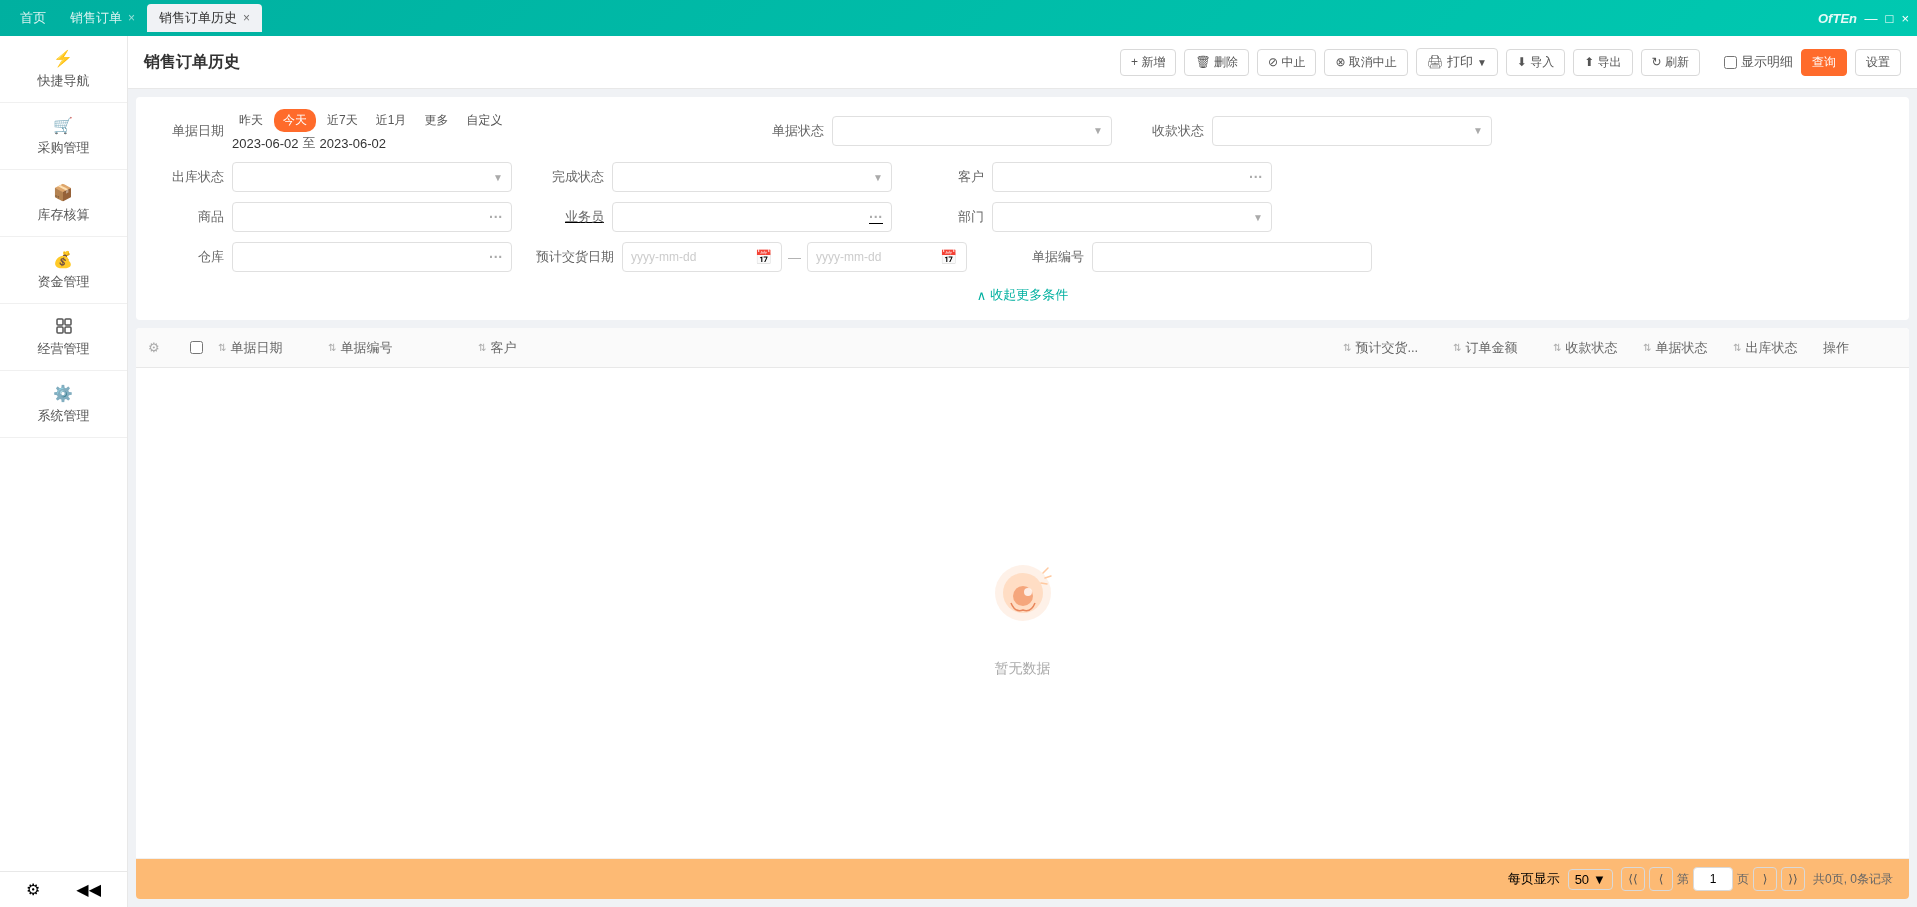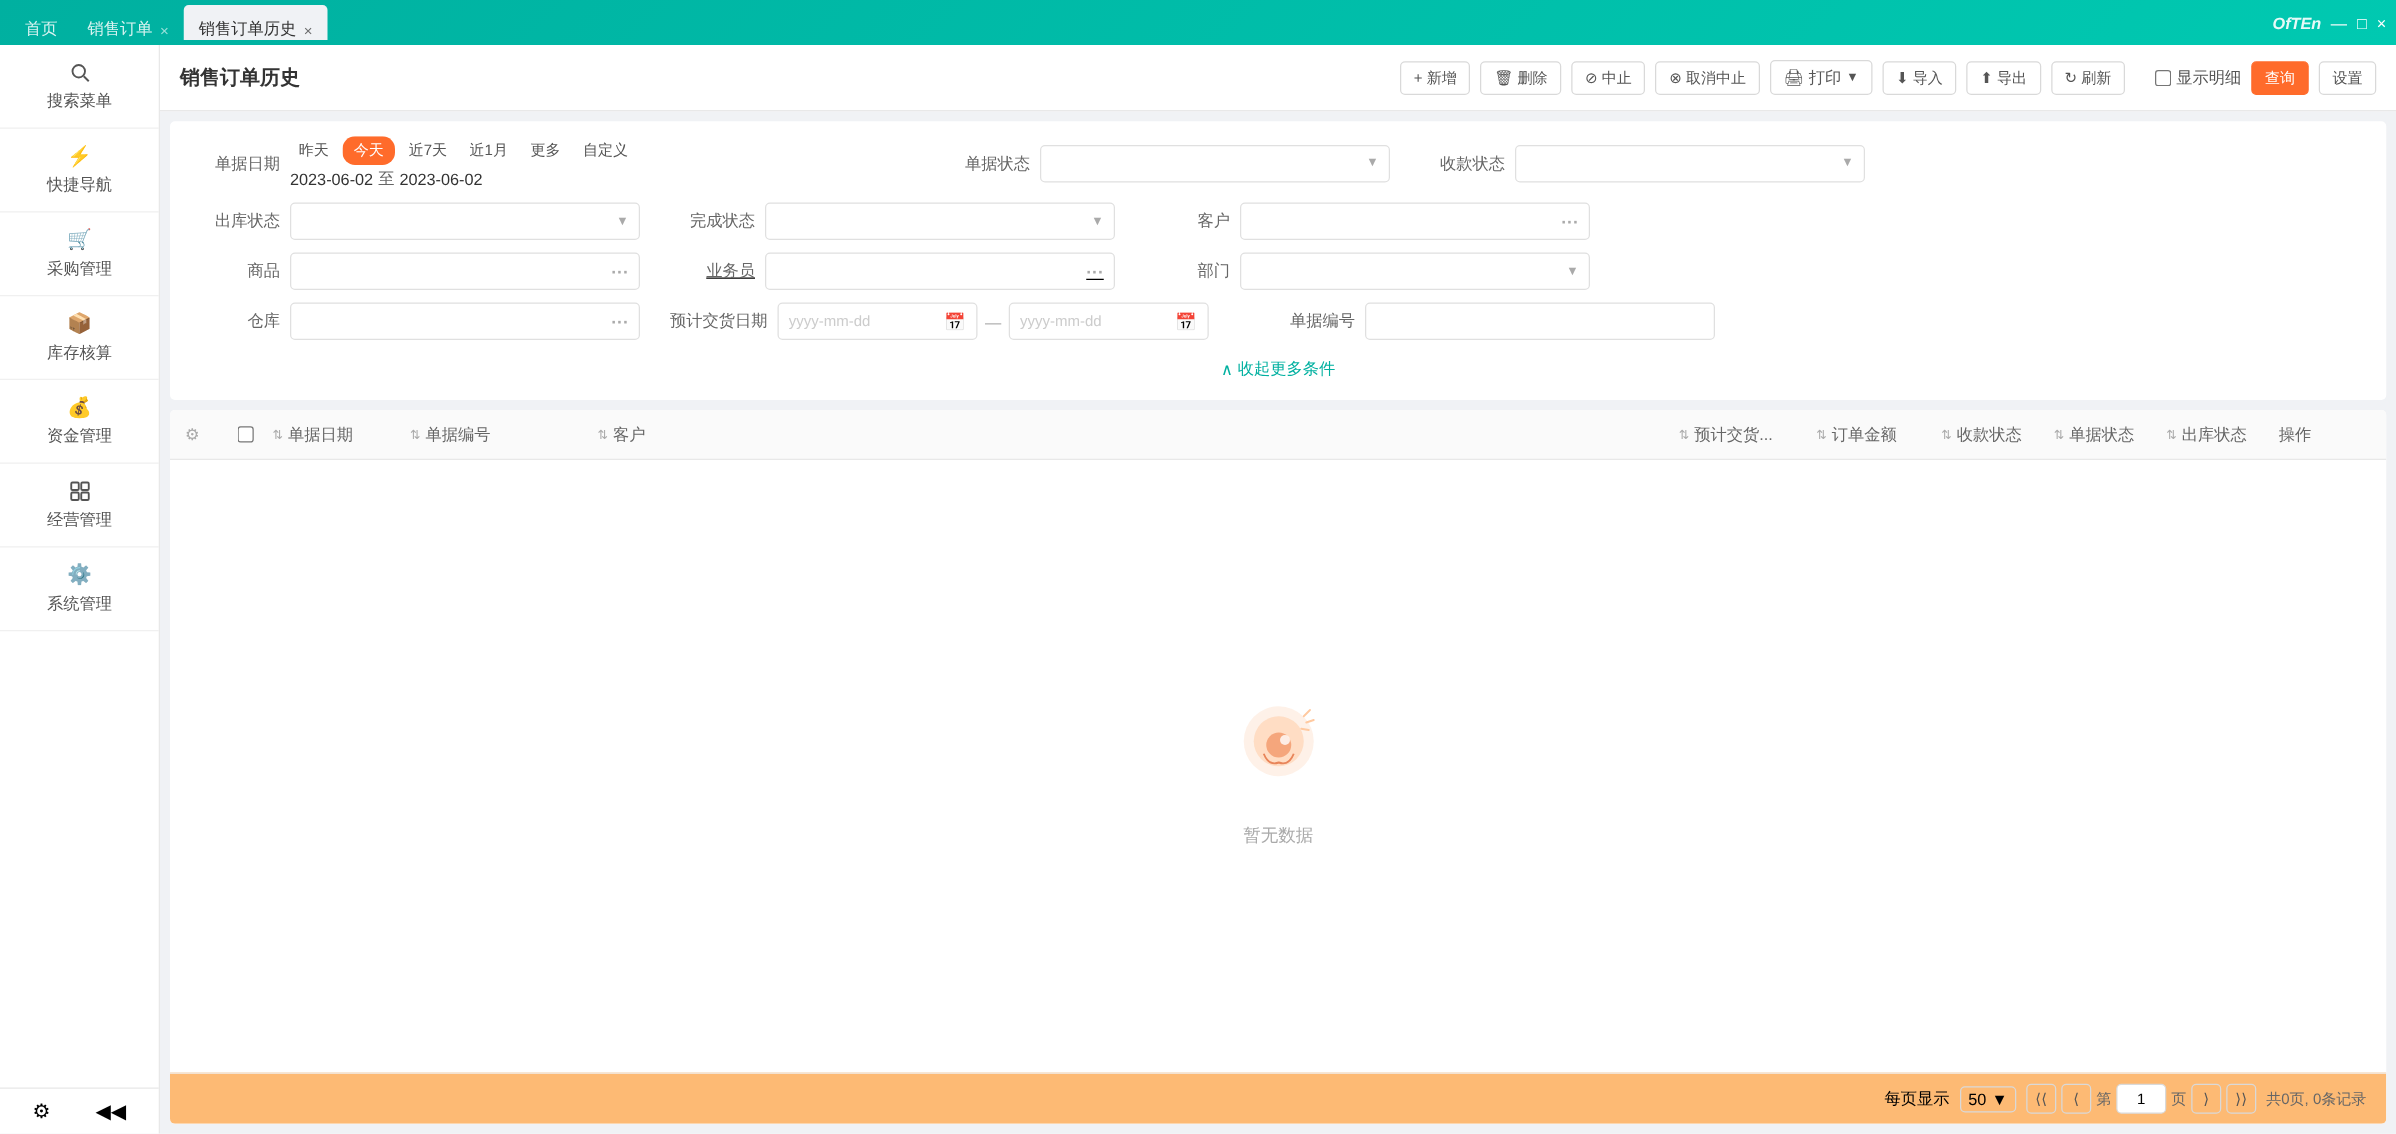--- a/index.html
+++ b/index.html
@@ -10,21 +10,21 @@
       height: 36px;
       background: linear-gradient(135deg, #00b0a0 0%, #00c9b1 100%);
       display: flex;
       align-items: center;
       padding: 0 8px;
       flex-shrink: 0;
       position: relative;
     }
     .tab-item {
       display: flex;
-      align-items: flex-end;
+      align-items: center;
       height: 28px;
       padding: 0 12px;
       border-radius: 4px 4px 0 0;
       cursor: pointer;
       color: rgba(255,255,255,0.85);
       font-size: 13px;
       gap: 6px;
       position: relative;
     }
     .tab-item.active {
@@ -379,29 +379,20 @@
     <span style="cursor:pointer;">—</span>
     <span style="cursor:pointer;">□</span>
     <span style="cursor:pointer;">×</span>
   </div>
 </div>
 
 <div class="main-layout">
 
   <div class="sidebar">
     <div class="sidebar-item">
-      <span class="sidebar-icon">
-        <svg width="18" height="18" viewBox="0 0 18 18" fill="none">
-            <circle cx="8" cy="8" r="5" stroke="#555" stroke-width="1.5"></circle>
-            <line x1="12" y1="12" x2="16" y2="16" stroke="#555" stroke-width="1.5"></line>
-          </svg>
-      </span>
-      <span>搜索菜单</span>
-    </div>
-    <div class="sidebar-item">
       <span class="sidebar-icon">⚡</span>
       <span>快捷导航</span>
     </div>
     <div class="sidebar-item">
       <span class="sidebar-icon">🛒</span>
       <span>采购管理</span>
     </div>
     <div class="sidebar-item">
       <span class="sidebar-icon">📦</span>
       <span>库存核算</span>

